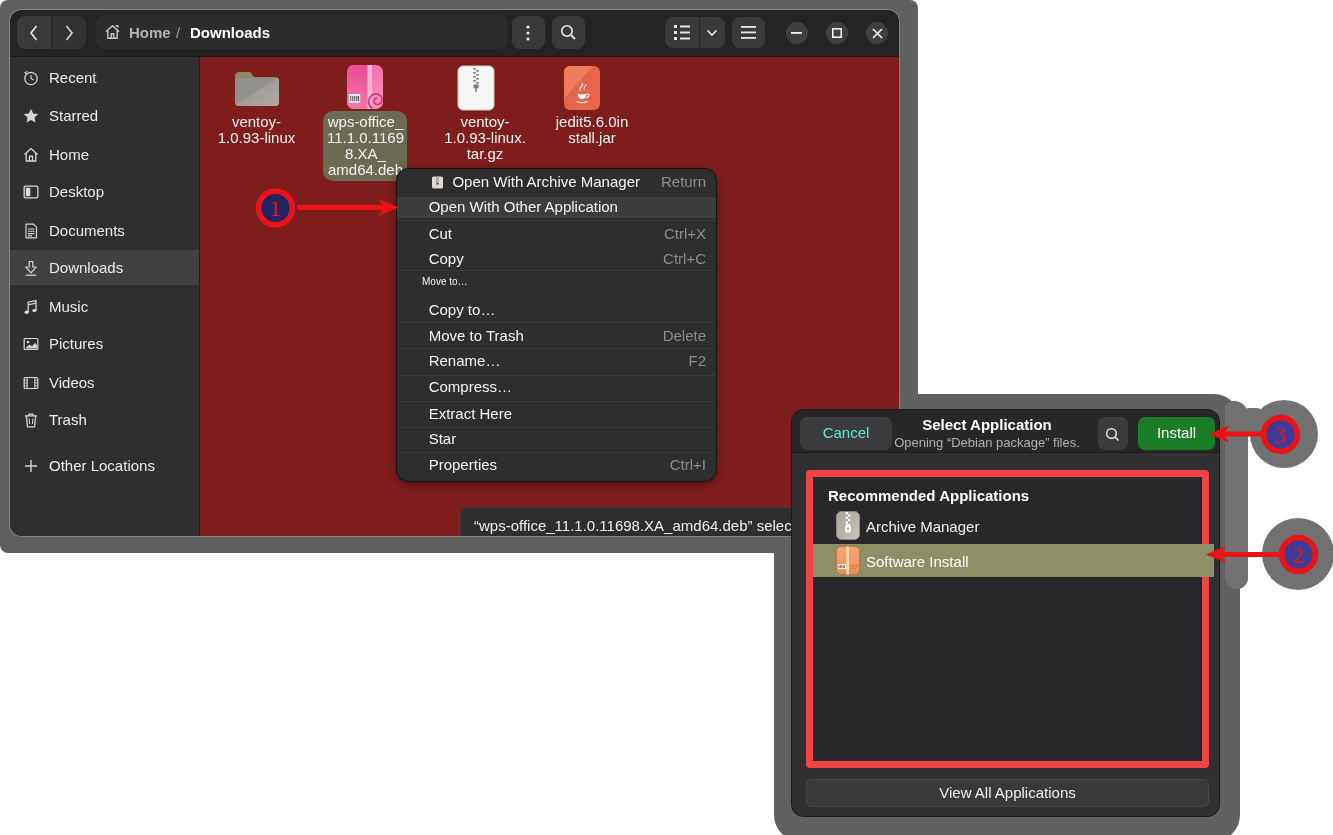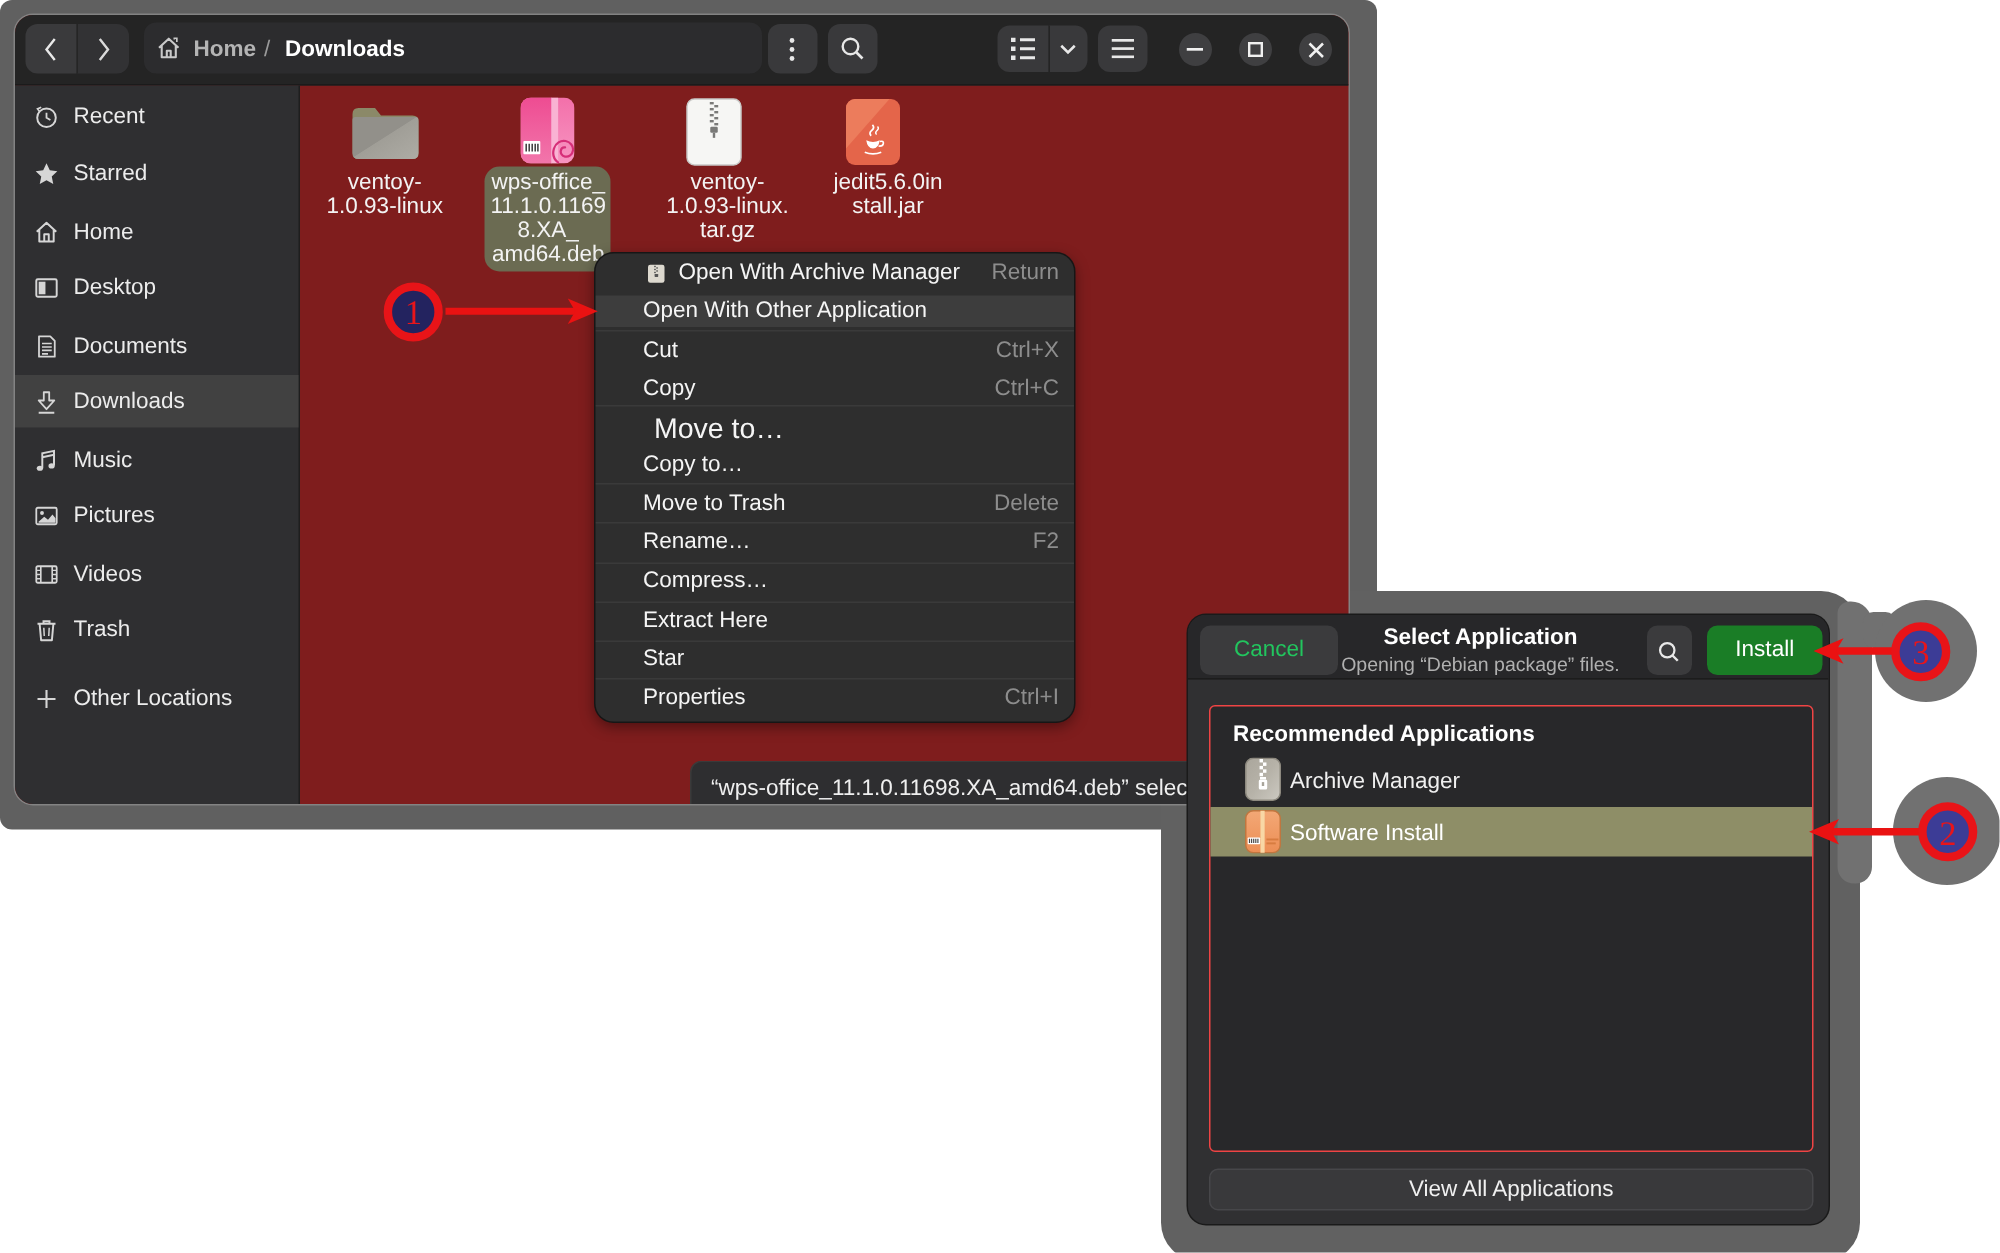--- a/index.html
+++ b/index.html
@@ -237,51 +237,51 @@
     <div class="abs" style="left:0;top:153px;width:319px;height:1px;background:#3a3a3a;"></div>
     <div class="abs" style="left:0;top:179px;width:319px;height:1px;background:#3a3a3a;"></div>
     <div class="abs" style="left:0;top:205.5px;width:319px;height:1px;background:#3a3a3a;"></div>
     <div class="abs" style="left:0;top:232px;width:319px;height:1px;background:#3a3a3a;"></div>
     <div class="abs" style="left:0;top:257.5px;width:319px;height:1px;background:#3a3a3a;"></div>
     <div class="abs" style="left:0;top:283px;width:319px;height:1px;background:#3a3a3a;"></div>
     <div class="abs" style="left:31.7px;top:55.8px;font-size:15px;color:#f5f5f5;">Cut</div>
     <div class="abs" style="right:10px;top:55.8px;font-size:15px;color:#8d8d8d;margin-left:36px;">Ctrl+X</div>
     <div class="abs" style="left:31.7px;top:81.1px;font-size:15px;color:#f5f5f5;">Copy</div>
     <div class="abs" style="right:10px;top:81.1px;font-size:15px;color:#8d8d8d;">Ctrl+C</div>
-    <div class="abs" style="left:39px;top:107.1px;font-size:19px;color:#f5f5f5;">Move to…</div>
+    <div class="abs" style="left:25px;top:107.1px;font-size:10px;color:#f5f5f5;">Move to…</div>
     <div class="abs" style="left:31.7px;top:132.0px;font-size:15px;color:#f5f5f5;">Copy to…</div>
     <div class="abs" style="left:31.7px;top:157.7px;font-size:15px;color:#f5f5f5;">Move to Trash</div>
     <div class="abs" style="right:10px;top:157.7px;font-size:15px;color:#8d8d8d;">Delete</div>
     <div class="abs" style="left:31.7px;top:183.0px;font-size:15px;color:#f5f5f5;">Rename…</div>
     <div class="abs" style="right:10px;top:183.0px;font-size:15px;color:#8d8d8d;">F2</div>
     <div class="abs" style="left:31.7px;top:208.7px;font-size:15px;color:#f5f5f5;">Compress…</div>
     <div class="abs" style="left:31.7px;top:235.5px;font-size:15px;color:#f5f5f5;">Extract Here</div>
     <div class="abs" style="left:31.7px;top:261.2px;font-size:15px;color:#f5f5f5;">Star</div>
     <div class="abs" style="left:31.7px;top:286.9px;font-size:15px;color:#f5f5f5;">Properties</div>
     <div class="abs" style="right:10px;top:286.9px;font-size:15px;color:#8d8d8d;">Ctrl+I</div>
   </div>
 </div>
 
 <div class="abs" style="left:1225px;top:401px;width:23px;height:188px;background:#717171;border-radius:8px 14px 11px 11px;"></div>
 <div class="abs" style="left:1242px;top:408px;width:22px;height:24px;background:#717171;border-radius:7px;"></div>
 <div class="abs" style="left:1249.5px;top:400px;width:68px;height:68px;background:#717171;border-radius:50%;"></div>
 <div class="abs" style="left:1262px;top:518px;width:72px;height:72px;background:#717171;border-radius:50%;"></div>
 
 <div class="abs" style="left:792px;top:410px;width:427px;height:406px;background:#303032;border-radius:12px;box-shadow:0 0 0 1px #1a1a1a;overflow:hidden;">
   <div class="abs" style="left:0;top:0;width:427px;height:42px;background:#272729;border-bottom:1px solid #1c1c1c;"></div>
-  <div class="abs" style="left:8px;top:7px;width:92px;height:32.5px;background:#3b3b3d;border-radius:7px;font-size:15px;color:#22c55e;text-align:center;line-height:32.5px;">Cancel</div>
+  <div class="abs" style="left:8px;top:7px;width:92px;height:32.5px;background:#3b3b3d;border-radius:7px;font-size:15px;color:#5eead4;text-align:center;line-height:32.5px;">Cancel</div>
   <div class="abs" style="left:95px;top:6px;width:200px;text-align:center;font-size:15px;font-weight:bold;color:#ffffff;">Select Application</div>
   <div class="abs" style="left:95px;top:24.5px;width:200px;text-align:center;font-size:13px;color:#b0b0b0;">Opening “Debian package” files.</div>
   <div class="abs" style="left:306px;top:7px;width:30px;height:32.5px;background:#3b3b3d;border-radius:7px;"></div>
   <svg class="abs" style="left:313px;top:16.5px" width="16" height="15" viewBox="0 0 16 15">
       <circle cx="6.5" cy="6.5" r="4.8" stroke="#e8e8e8" stroke-width="1.5" fill="none"></circle>
       <path d="M10 10 L13.5 13.5" stroke="#e8e8e8" stroke-width="1.6"></path>
     </svg>
   <div class="abs" style="left:346px;top:7px;width:77px;height:32.5px;background:#1a7d26;border-radius:7px;font-size:15px;color:#ffffff;text-align:center;line-height:32.5px;">Install</div>
-  <div class="abs" style="left:14px;top:60px;width:403px;height:298px;background:#28282a;border:1px solid #ef4444;border-radius:4px;box-sizing:border-box;">
+  <div class="abs" style="left:14px;top:60px;width:403px;height:298px;background:#28282a;border:7px solid #ef4444;border-radius:4px;box-sizing:border-box;">
     <div class="abs" style="left:15px;top:9.5px;font-size:15px;font-weight:bold;color:#ffffff;">Recommended Applications</div>
     <svg class="abs" style="left:23px;top:34px" width="24" height="29" viewBox="0 0 24 29">
       <defs>
           <linearGradient id="zg" x1="0" y1="0" x2="1" y2="1">
             <stop offset="0" stop-color="#aaa69c"></stop>
             <stop offset="0.5" stop-color="#b6b2a8"></stop>
             <stop offset="1" stop-color="#ccc9c1"></stop>
           </linearGradient>
         </defs>
       <rect x="0.5" y="0.5" width="23" height="28" rx="5" fill="url(#zg)" stroke="#8d897f"></rect>

